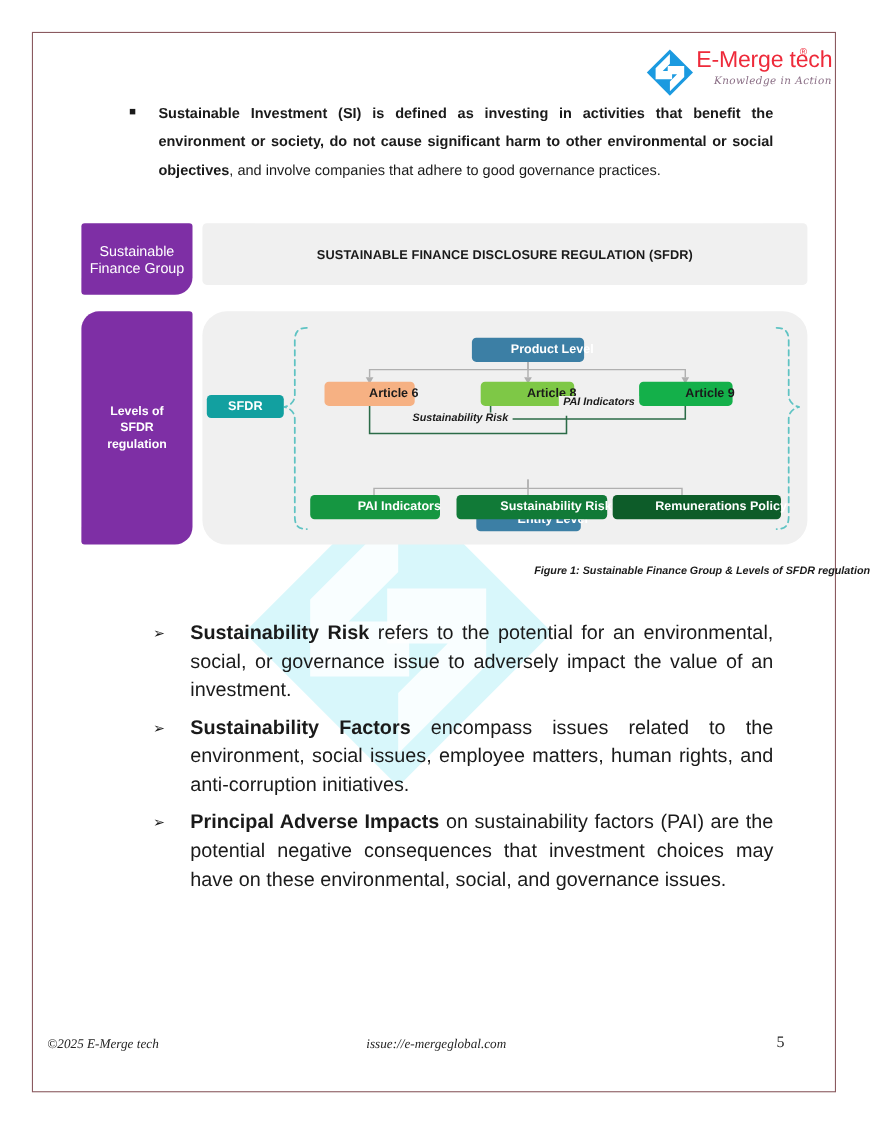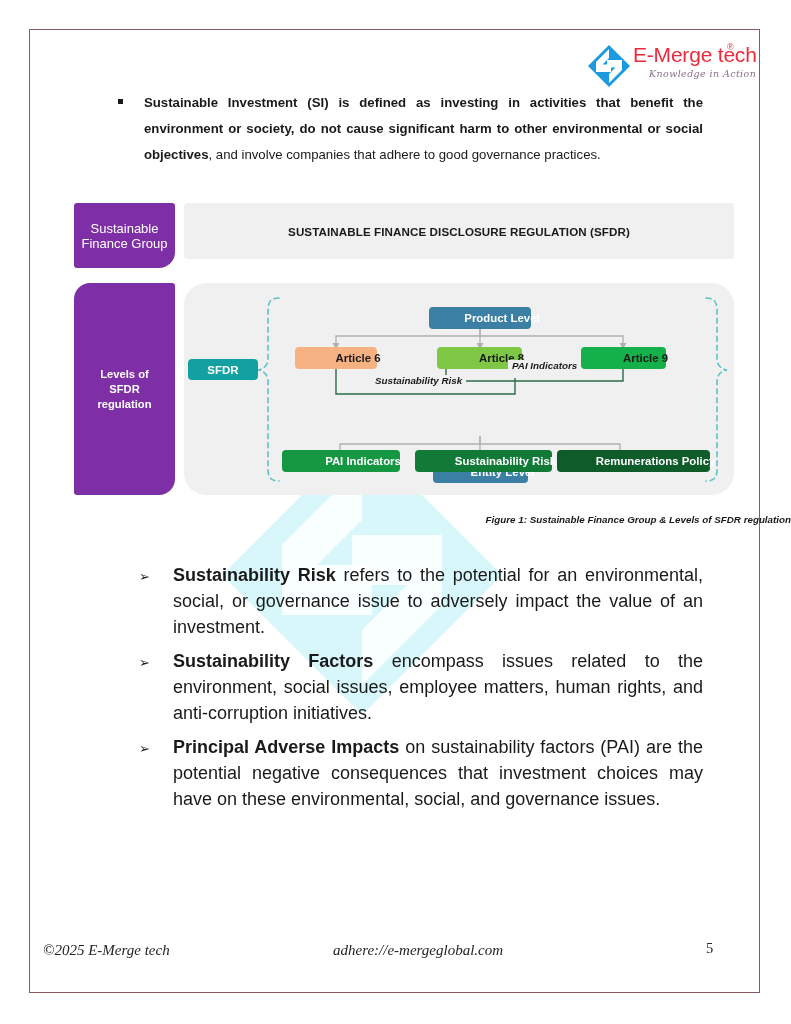--- a/index.html
+++ b/index.html
@@ -259,21 +259,21 @@
   .footer {
     position: absolute;
     left: 43px; top: 942px;
     width: 700px; height: 22px;
     z-index: 3;
   }
   .footer-left, .footer-center, .footer-right {
     position: absolute;
     font-family: "Liberation Serif", serif;
     font-style: italic;
-    font-size: 15px;
+    font-size: 12px;
     color: #232323;
     white-space: nowrap;
   }
   .footer-left { left: 0; top: 0; }
   .footer-center { left: 290px; top: 0; }
   .footer-right {
     left: 663px; top: -2px;
     font-style: normal;
     font-size: 14.5px;
   }
@@ -412,17 +412,17 @@
     </div>
 
     <div class="bullet-row">
       <span class="bullet-arrow">➢</span>
       <div class="bullet-text"><b>Principal Adverse Impacts</b><span> on sustainability factors (PAI) are the potential negative consequences that investment choices may have on these environmental, social, and governance issues.</span></div>
     </div>
   </div>
 
   <div class="footer">
     <div class="footer-left">©2025 E-Merge tech</div>
-    <div class="footer-center">adhere://e-mergeglobal.com</div>
+    <div class="footer-center">issue://e-mergeglobal.com</div>
     <div class="footer-right">5</div>
   </div>
 
 </div>
 
 </body></html>

